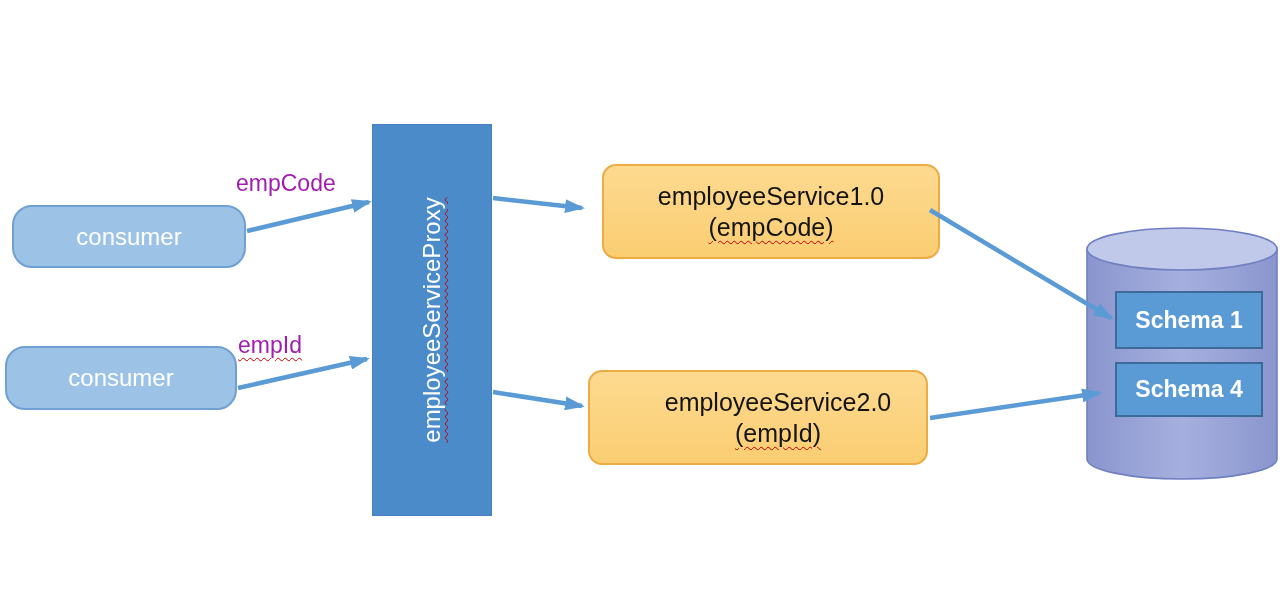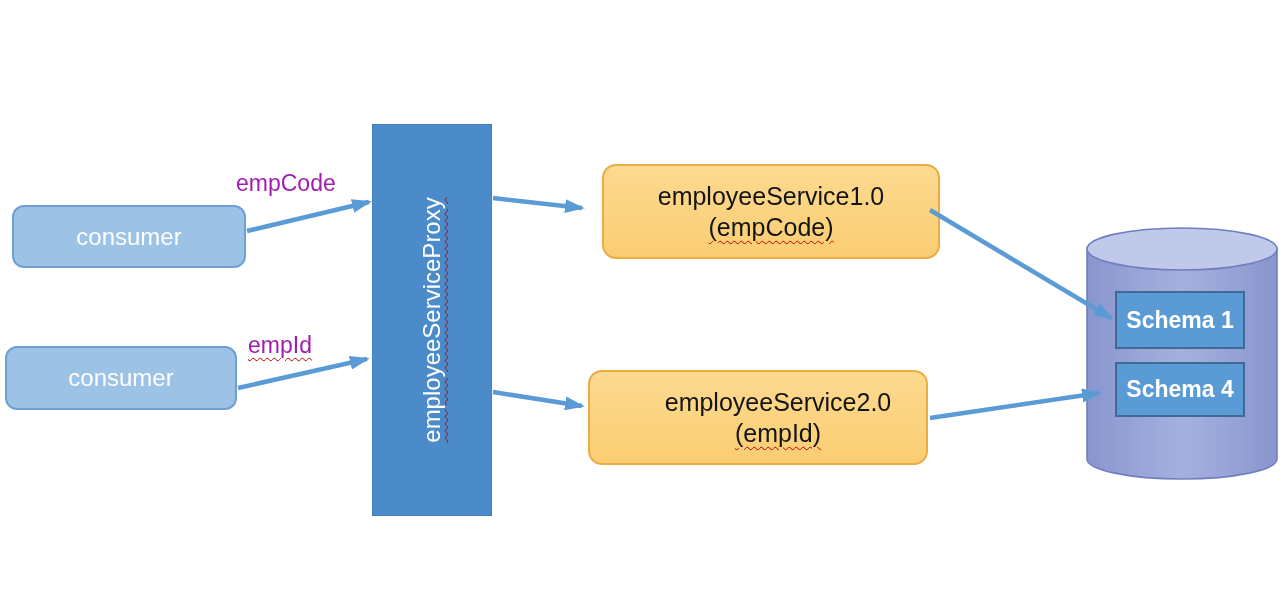--- a/index.html
+++ b/index.html
@@ -15,21 +15,21 @@
   }
 
   .abs { position: absolute; }
 
   
   .consumer {
     width: 234px;
     height: 63px;
     background: #9CC2E5;
     border: 2px solid #6FA0D4;
-    border-radius: 12px;
+    border-radius: 20px;
     display: flex;
     align-items: center;
     justify-content: center;
     color: #ffffff;
     font-size: 24px;
   }
 
   
   .edge-label {
     color: #a21caf;
@@ -76,21 +76,21 @@
     align-items: center;
     justify-content: center;
     color: #141414;
     font-size: 25px;
     line-height: 31px;
     text-align: center;
   }
 
   
   .schema {
-    width: 130px;
+    width: 148px;
     background: #5B9BD5;
     border: 2px solid #3D6A99;
     display: flex;
     align-items: center;
     justify-content: center;
     color: #ffffff;
     font-size: 23px;
     font-weight: 600;
   }
 
@@ -104,21 +104,21 @@
   <div class="abs consumer" style="left:12px; top:205px;">
     <span>consumer</span>
   </div>
 
   <div class="abs consumer" style="left:5px; top:346px; width:232px; height:64px;">
     <span>consumer</span>
   </div>
 
   <div class="abs edge-label" style="left:236px; top:170px;">empCode</div>
 
-  <div class="abs edge-label squiggle" style="left:248px; top:332px;">empId</div>
+  <div class="abs edge-label squiggle" style="left:238px; top:332px;">empId</div>
 
   <div class="abs proxy">
     <span class="proxy-label squiggle">employeeServiceProxy</span>
   </div>
 
   <div class="abs service" style="left:590px; top:164px;margin-left:12px;">
     <span>employeeService1.0</span>
     <span class="squiggle">(empCode)</span>
   </div>
 

